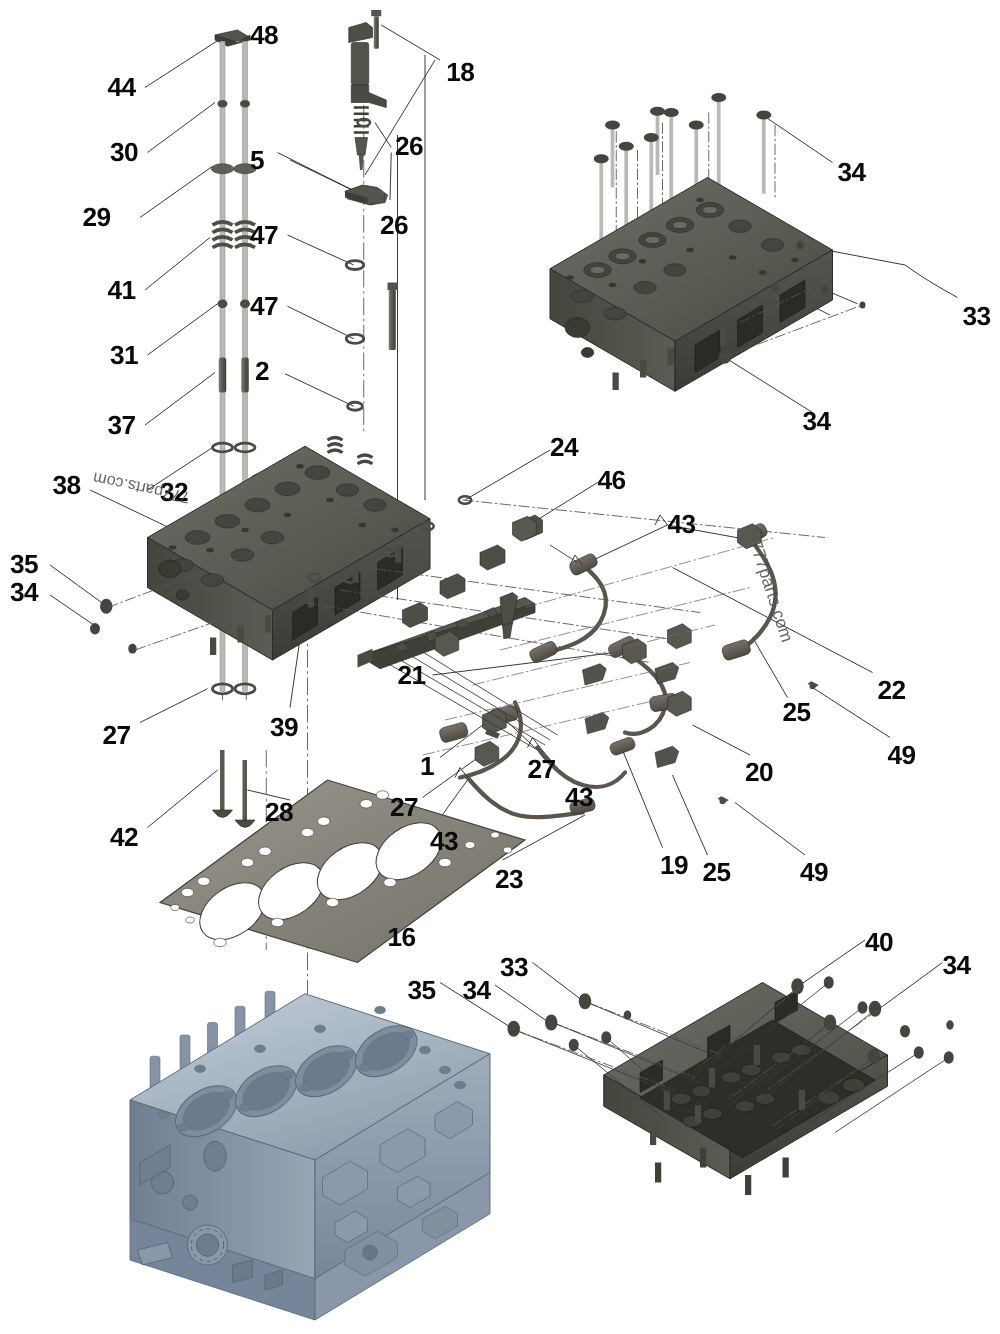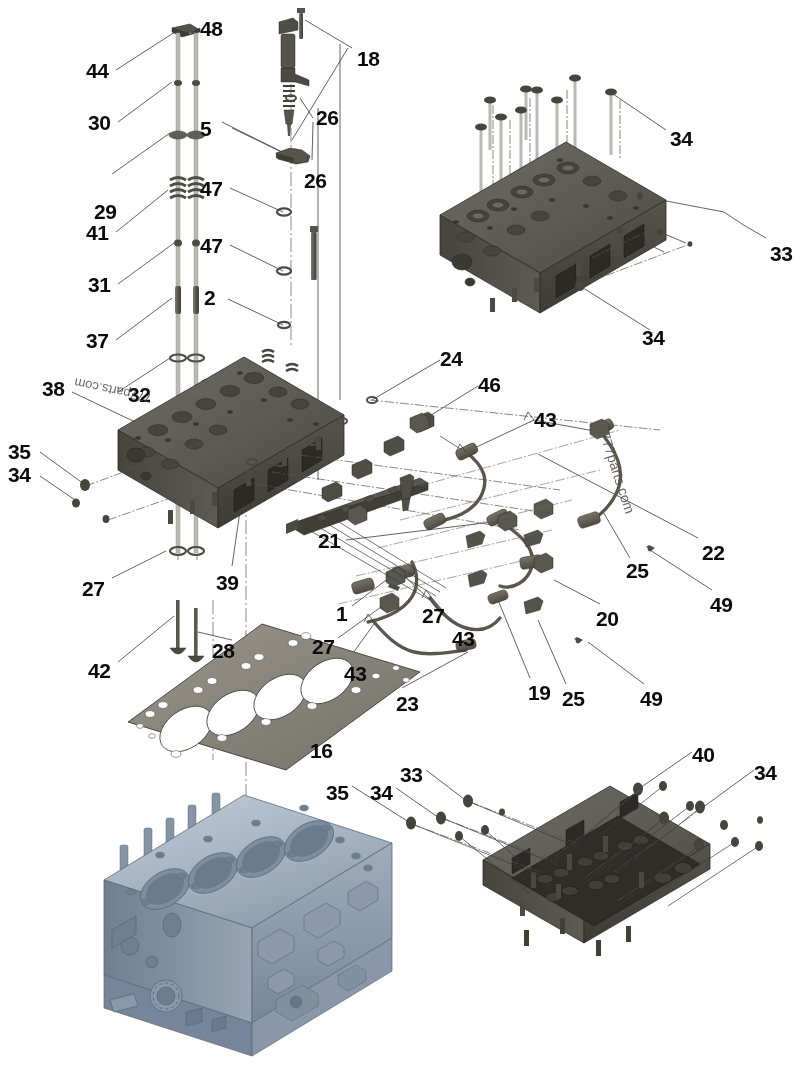--- a/index.html
+++ b/index.html
@@ -732,21 +732,21 @@
       <path d="M759,846 L668,906"></path>
       <path d="M485,830 L552,890"></path>
       <path d="M459,836 L530,894"></path>
     </g>
   </g>
 </svg>
 
 <div id="callouts">
       <div class="callout" style="left: 86px; top: 60px;">44</div>
       <div class="callout" style="left: 88px; top: 112px;">30</div>
-      <div class="callout" style="left: 94px; top: 164px; margin-top: 37px;">29</div>
+      <div class="callout" style="left: 66px; top: 164px;">29</div>
       <div class="callout" style="left: 86px; top: 222px;">41</div>
       <div class="callout" style="left: 88px; top: 274px;">31</div>
       <div class="callout" style="left: 86px; top: 330px;">37</div>
       <div class="callout" style="left: 88px; top: 384px; margin-left: 40px;">32</div>
       <div class="callout" style="left: 42px; top: 378px; text-align: center;">38</div>
       <div class="callout" style="left: 8px; top: 441px;">35</div>
       <div class="callout" style="left: 8px; top: 464px;">34</div>
       <div class="callout" style="left: 82px; top: 578px;">27</div>
       <div class="callout" style="left: 88px; top: 660px;">42</div>
       <div class="callout" style="left: 200px; top: 18px;">48</div>

